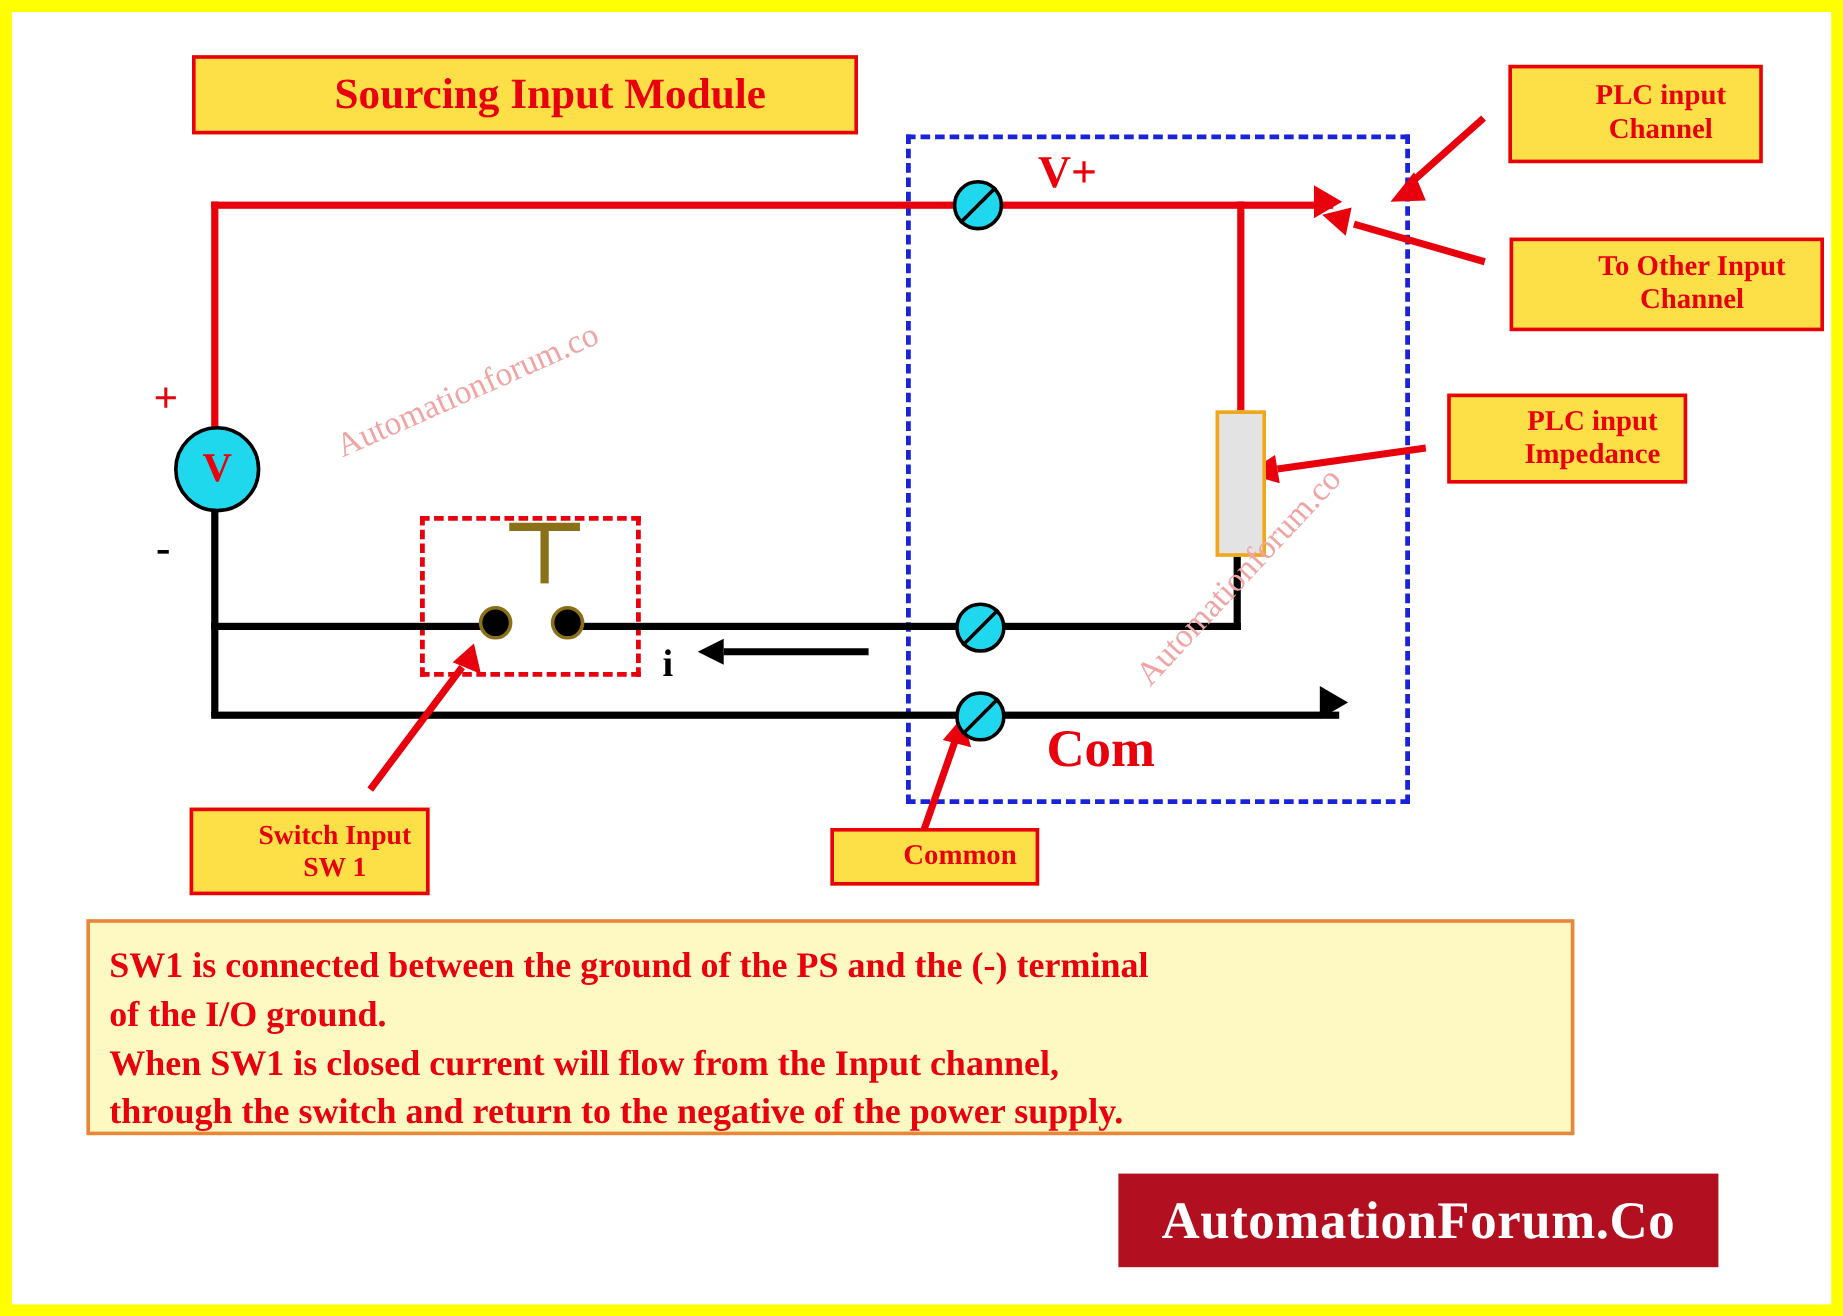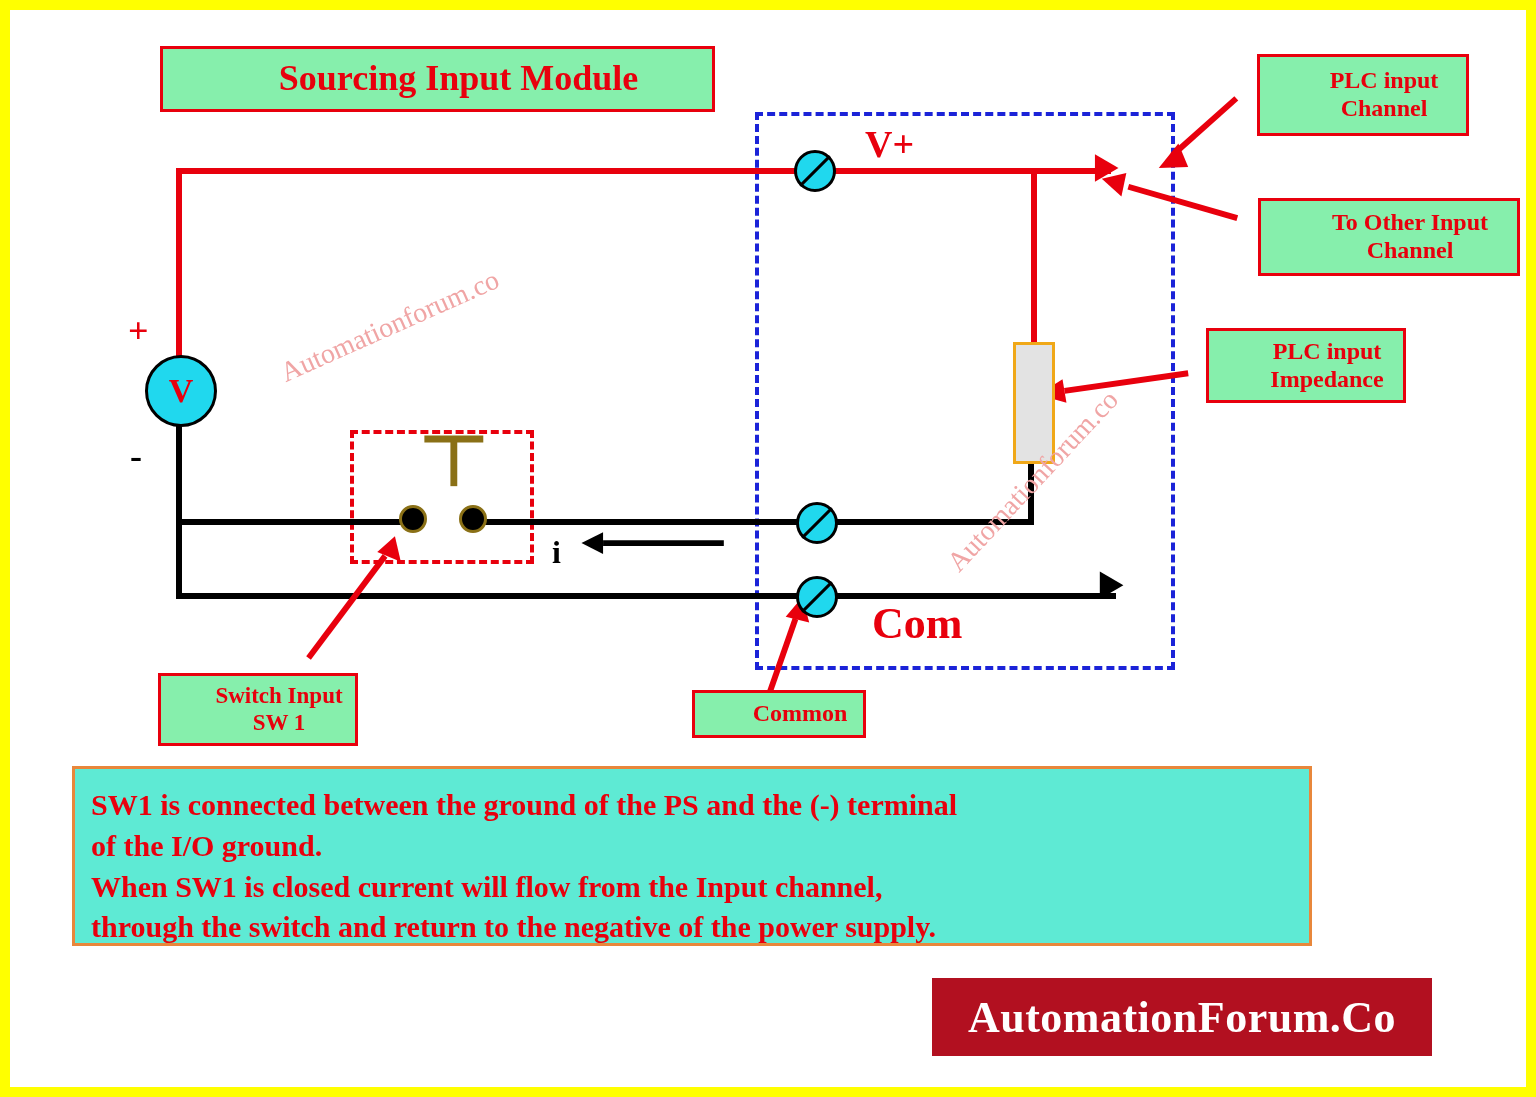--- a/index.html
+++ b/index.html
@@ -15,21 +15,21 @@
     border: 10px solid #ffff00;
     box-sizing: border-box;
     overflow: hidden;
     font-family: "Liberation Serif", serif;
   }
   .abs { position: absolute; }
 
   
   .callout {
     position: absolute;
-    background: #86efac;
+    background: #fde047;
     border: 3px solid #e8000d;
     color: #e8000d;
     font-weight: bold;
     text-align: center;
     display: flex;
     align-items: center;
     justify-content: center;
     line-height: 1.15;
     box-sizing: border-box;
     padding-left: 42px;
@@ -59,21 +59,21 @@
   }
   #common-box {
     left: 682px; top: 680px; width: 174px; height: 48px;
     font-size: 24px;
   }
 
   
   #description-box {
     position: absolute;
     left: 62px; top: 756px; width: 1240px; height: 180px;
-    background: #5eead4;
+    background: #fef9c3;
     border: 3px solid #e8873b;
     box-sizing: border-box;
     padding: 16px 14px 18px 16px;
     color: #e8000d;
     font-weight: bold;
     font-size: 30px;
     line-height: 1.36;
   }
 
   

